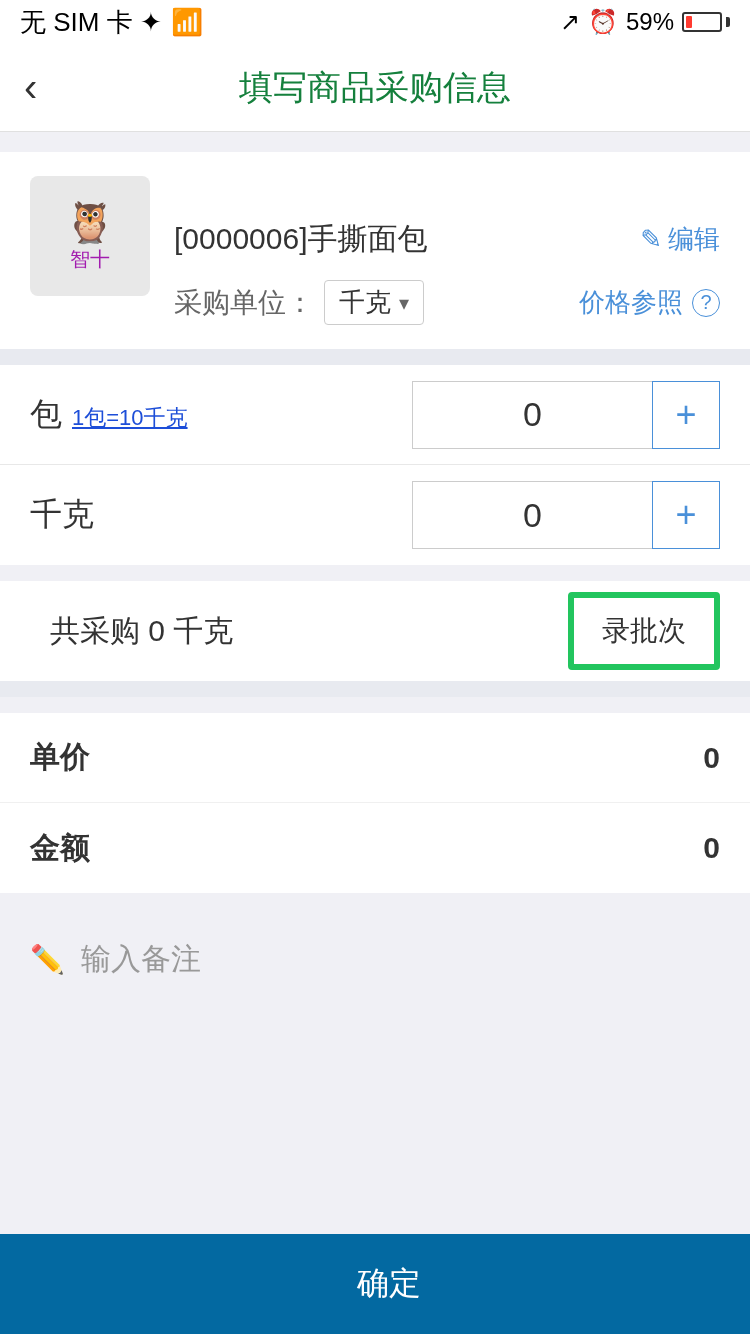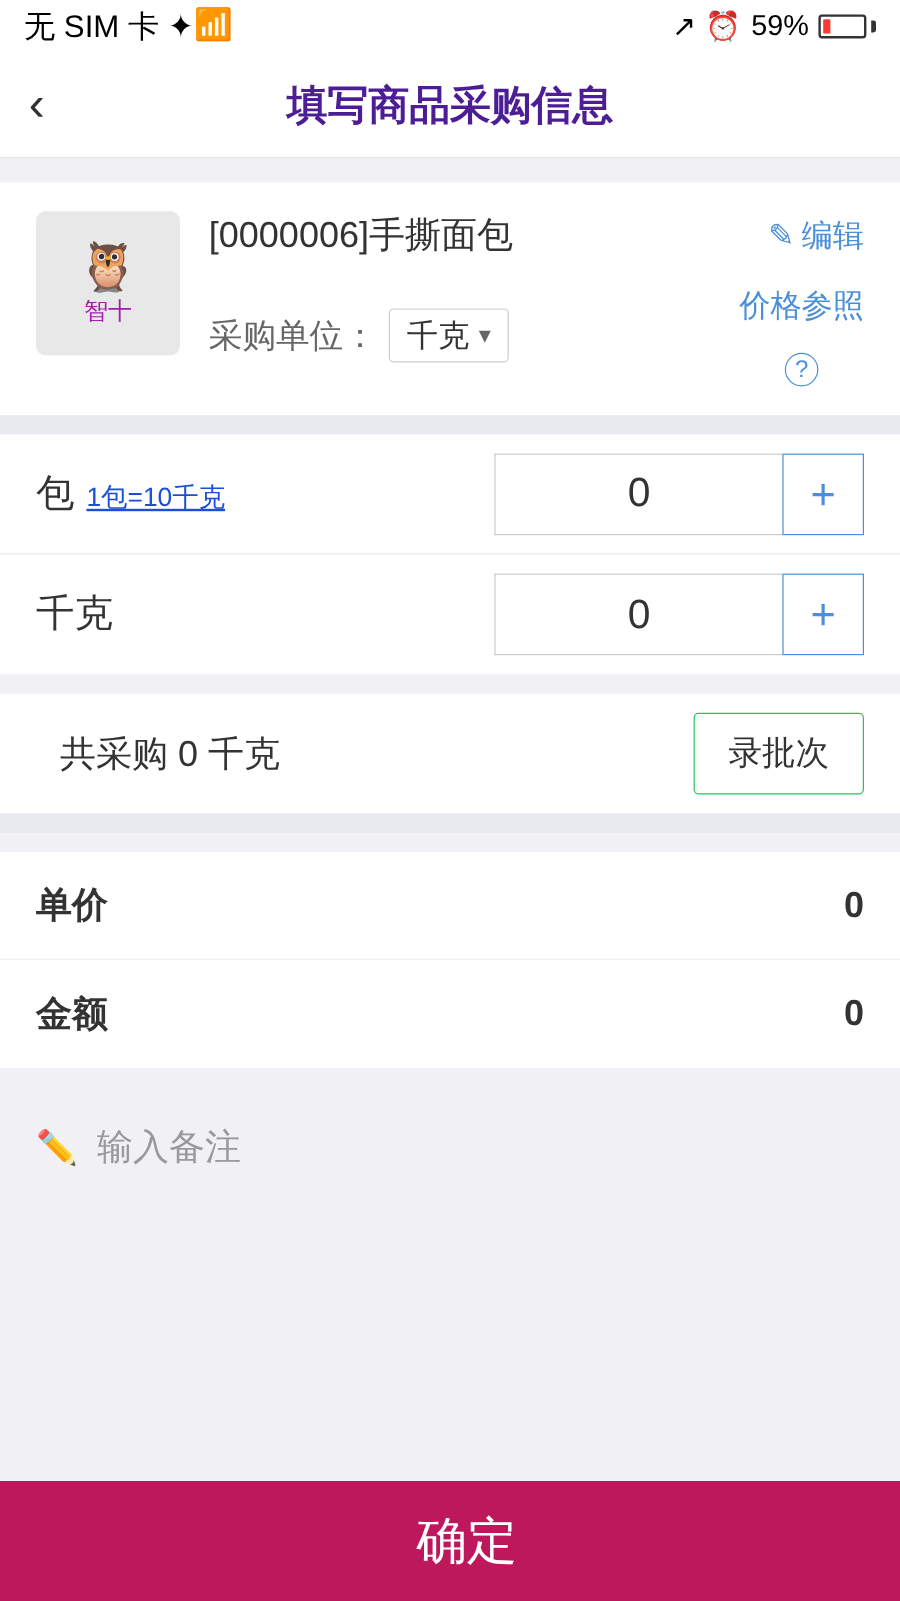--- a/index.html
+++ b/index.html
@@ -18,21 +18,21 @@
       width: 750px;
       height: 44px;
       background: #fff;
       display: flex;
       align-items: center;
       justify-content: space-between;
       padding: 0 20px;
       font-size: 28px;
       color: #000;
     }
-    .status-left { display: flex; font-size: 26px; }
+    .status-left { display: flex; align-items: center; gap: 10px; font-size: 26px; }
     .status-center { font-size: 30px; font-weight: 500; }
     .status-right { display: flex; align-items: center; gap: 8px; font-size: 24px; }
     .battery {
       display: inline-flex; align-items: center; gap: 2px;
     }
     .battery-body {
       width: 40px; height: 20px; border: 2px solid #333; border-radius: 3px; position: relative;
       display: flex; align-items: center; padding: 2px;
     }
     .battery-fill {
@@ -56,22 +56,22 @@
     .nav-back {
       position: absolute;
       left: 24px;
       font-size: 40px;
       color: #333;
       cursor: pointer;
       font-weight: 300;
     }
     .nav-title {
       font-size: 34px;
-      font-weight: 700;
-      color: #4c1d95;
+      font-weight: 400;
+      color: #15803d;
     }
 
     
     .product-card {
       background: #fff;
       margin-top: 20px;
       padding: 24px 30px;
       display: flex;
       align-items: flex-start;
       gap: 24px;
@@ -96,20 +96,21 @@
       color: #a21caf;
     }
     .product-info {
       flex: 1;
     }
     .product-name-row {
       display: flex;
       justify-content: space-between;
       align-items: center;
       margin-bottom: 20px;
+      margin-top: 43px;
     }
     .product-name {
       font-size: 30px;
       color: #333;
     }
     .product-edit {
       font-size: 26px;
       color: #4a90d9;
       display: flex;
       align-items: center;
@@ -138,22 +139,21 @@
     }
     .unit-arrow {
       font-size: 20px;
       color: #666;
     }
     .price-ref {
       font-size: 26px;
       color: #4a90d9;
       display: flex;
       align-items: center;
-      gap: 22px;
-      flex-direction: column;
+      gap: 9px;
     }
 
     
     .divider-thick {
       width: 750px;
       height: 16px;
       background: #e8eaf0;
     }
 
     
@@ -221,21 +221,21 @@
       display: flex;
       align-items: center;
       justify-content: space-between;
     }
     .summary-text {
       font-size: 30px;
       color: #333;
       margin-left: 20px;
     }
     .batch-btn {
-      border: 1px solid #22c55e;
+      border: 6px solid #22c55e;
       background: #fff;
       font-size: 28px;
       color: #333;
       padding: 14px 28px;
       border-radius: 4px;
       cursor: pointer;
     }
 
     
     .price-section {
@@ -287,23 +287,23 @@
       min-height: 300px;
     }
 
     
     .confirm-btn {
       position: fixed;
       bottom: 0;
       left: 0;
       width: 750px;
       height: 100px;
-      background: #be185d;
+      background: #0369a1;
       color: #fff;
-      font-size: 42px;
+      font-size: 32px;
       display: flex;
       align-items: center;
       justify-content: center;
       cursor: pointer;
       border: none;
       padding-left: 28px;
     }
   </style>
 </head>
 <body>

